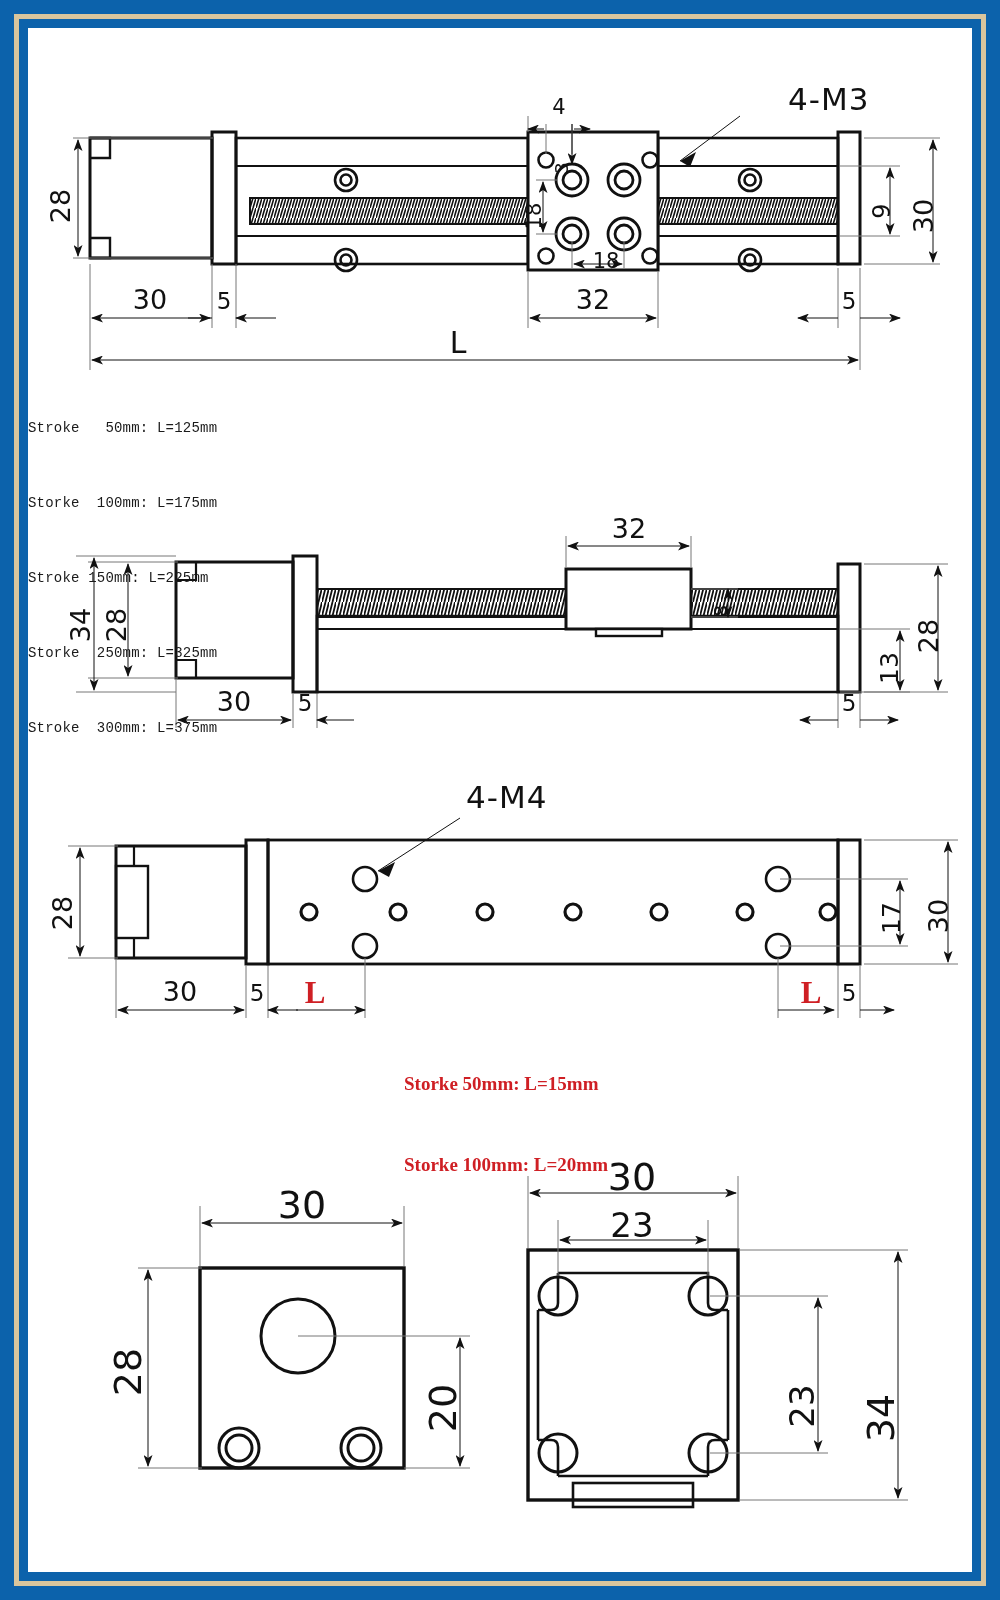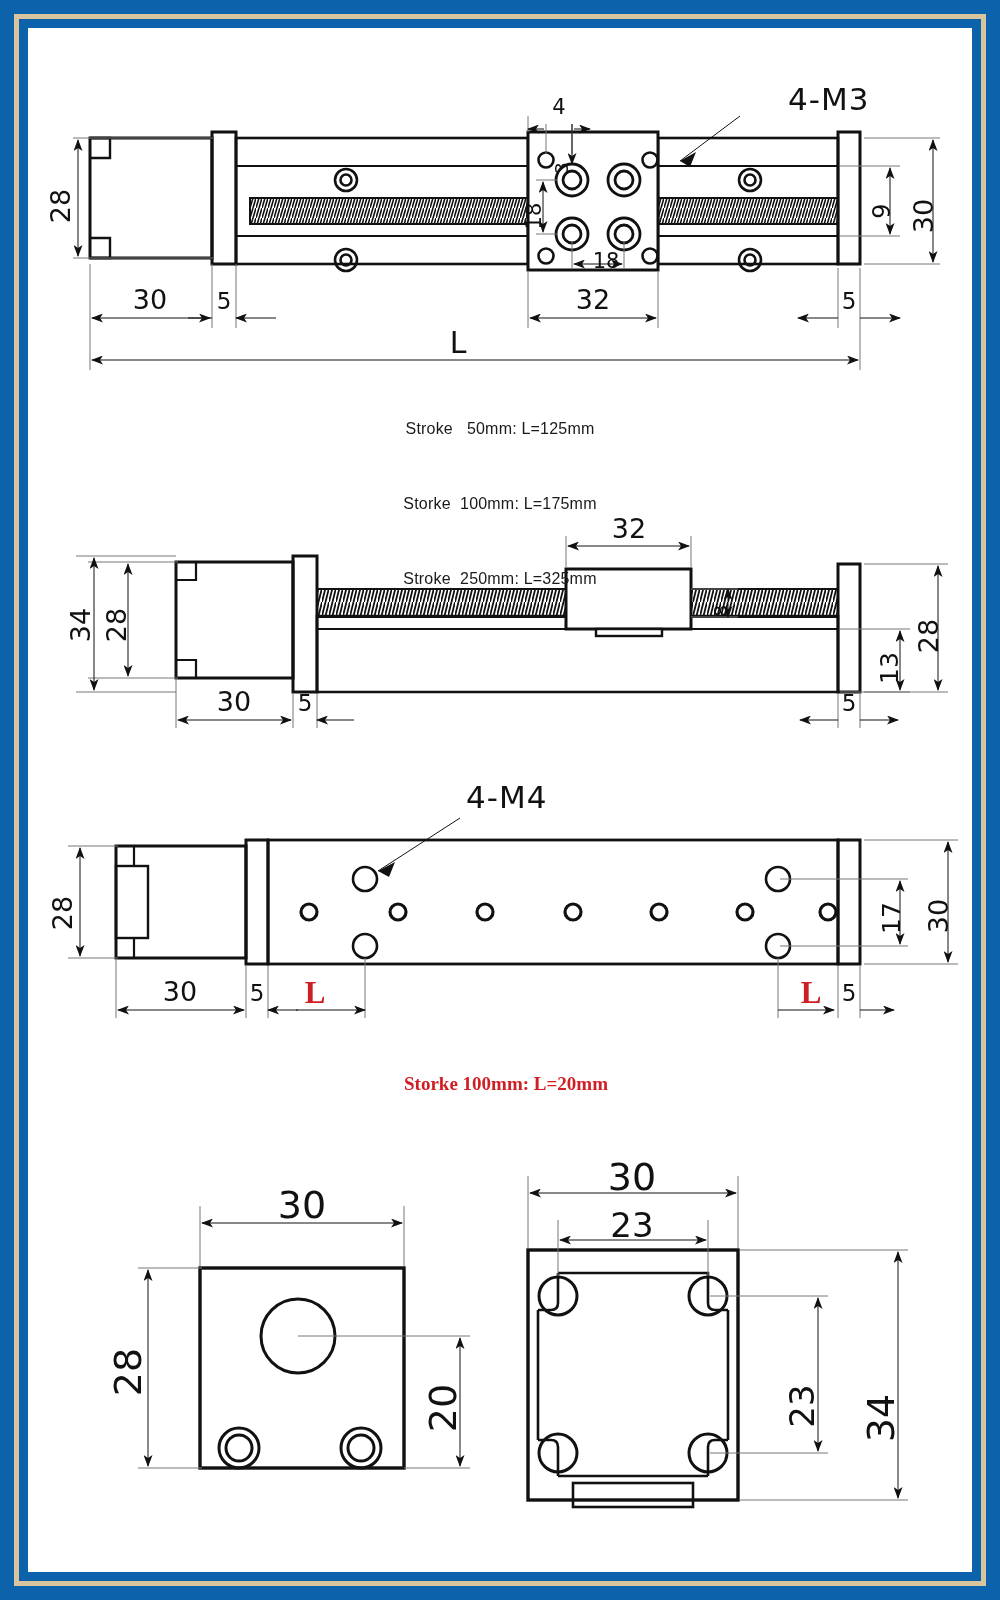--- a/index.html
+++ b/index.html
@@ -14,23 +14,22 @@
     border:5px solid #d9c59d;background:#0c62ab;box-sizing:border-box;
   }
   #frame-blue{
     position:absolute;left:5px;top:5px;right:5px;bottom:5px;
     border:4px solid #0c62ab;background:#ffffff;box-sizing:border-box;
   }
   #canvas{position:absolute;left:0;top:0;width:100%;height:100%;}
   svg{display:block;}
   .stroke-list{
     position:absolute;left:0;top:338px;width:100%;
-    text-align:center;
-    font-size:16px;color:#1a1a1a;line-height:25px;
-    font-family:Liberation Sans, sans-serif;
+    font-size:14px;color:#1a1a1a;line-height:25px;
+    font-family:Liberation Mono, monospace;
     letter-spacing:.2px;
     white-space:pre;
   }
   .storke-list{
     position:absolute;left:376px;top:988px;
     font-size:19px;color:#cf1f24;line-height:27px;
     font-family:"Liberation Serif", serif;font-weight:bold;
     white-space:pre;
   }
   .lbl{font-family:"DejaVu Sans", sans-serif;fill:#111;}
@@ -357,23 +356,26 @@
         <text class="lbl" x="604" y="1162" font-size="38" text-anchor="middle">30</text>
         <text class="lbl" x="604" y="1209" font-size="34" text-anchor="middle">23</text>
         <text class="lbl" x="786" y="1378" font-size="34" text-anchor="middle" transform="rotate(-90 786 1378)">23</text>
         <text class="lbl" x="866" y="1390" font-size="38" text-anchor="middle" transform="rotate(-90 866 1390)">34</text>
       </g>
     </svg>
 
     <div class="stroke-list">
       <div>Stroke   50mm: L=125mm</div>
       <div>Storke  100mm: L=175mm</div>
-      <div>Stroke  250mm: L=325mm</div>
+      <div>Stroke 150mm: L=225mm</div>
+      <div>Storke  250mm: L=325mm</div>
+      <div>Stroke  300mm: L=375mm</div>
     </div>
 
     <div class="storke-list">
+      <div>Storke 50mm: L=15mm</div>
       <div>Storke 100mm: L=20mm</div>
     </div>
 
    </div>
   </div>
  </div>
 </div>
 
 </body></html>

